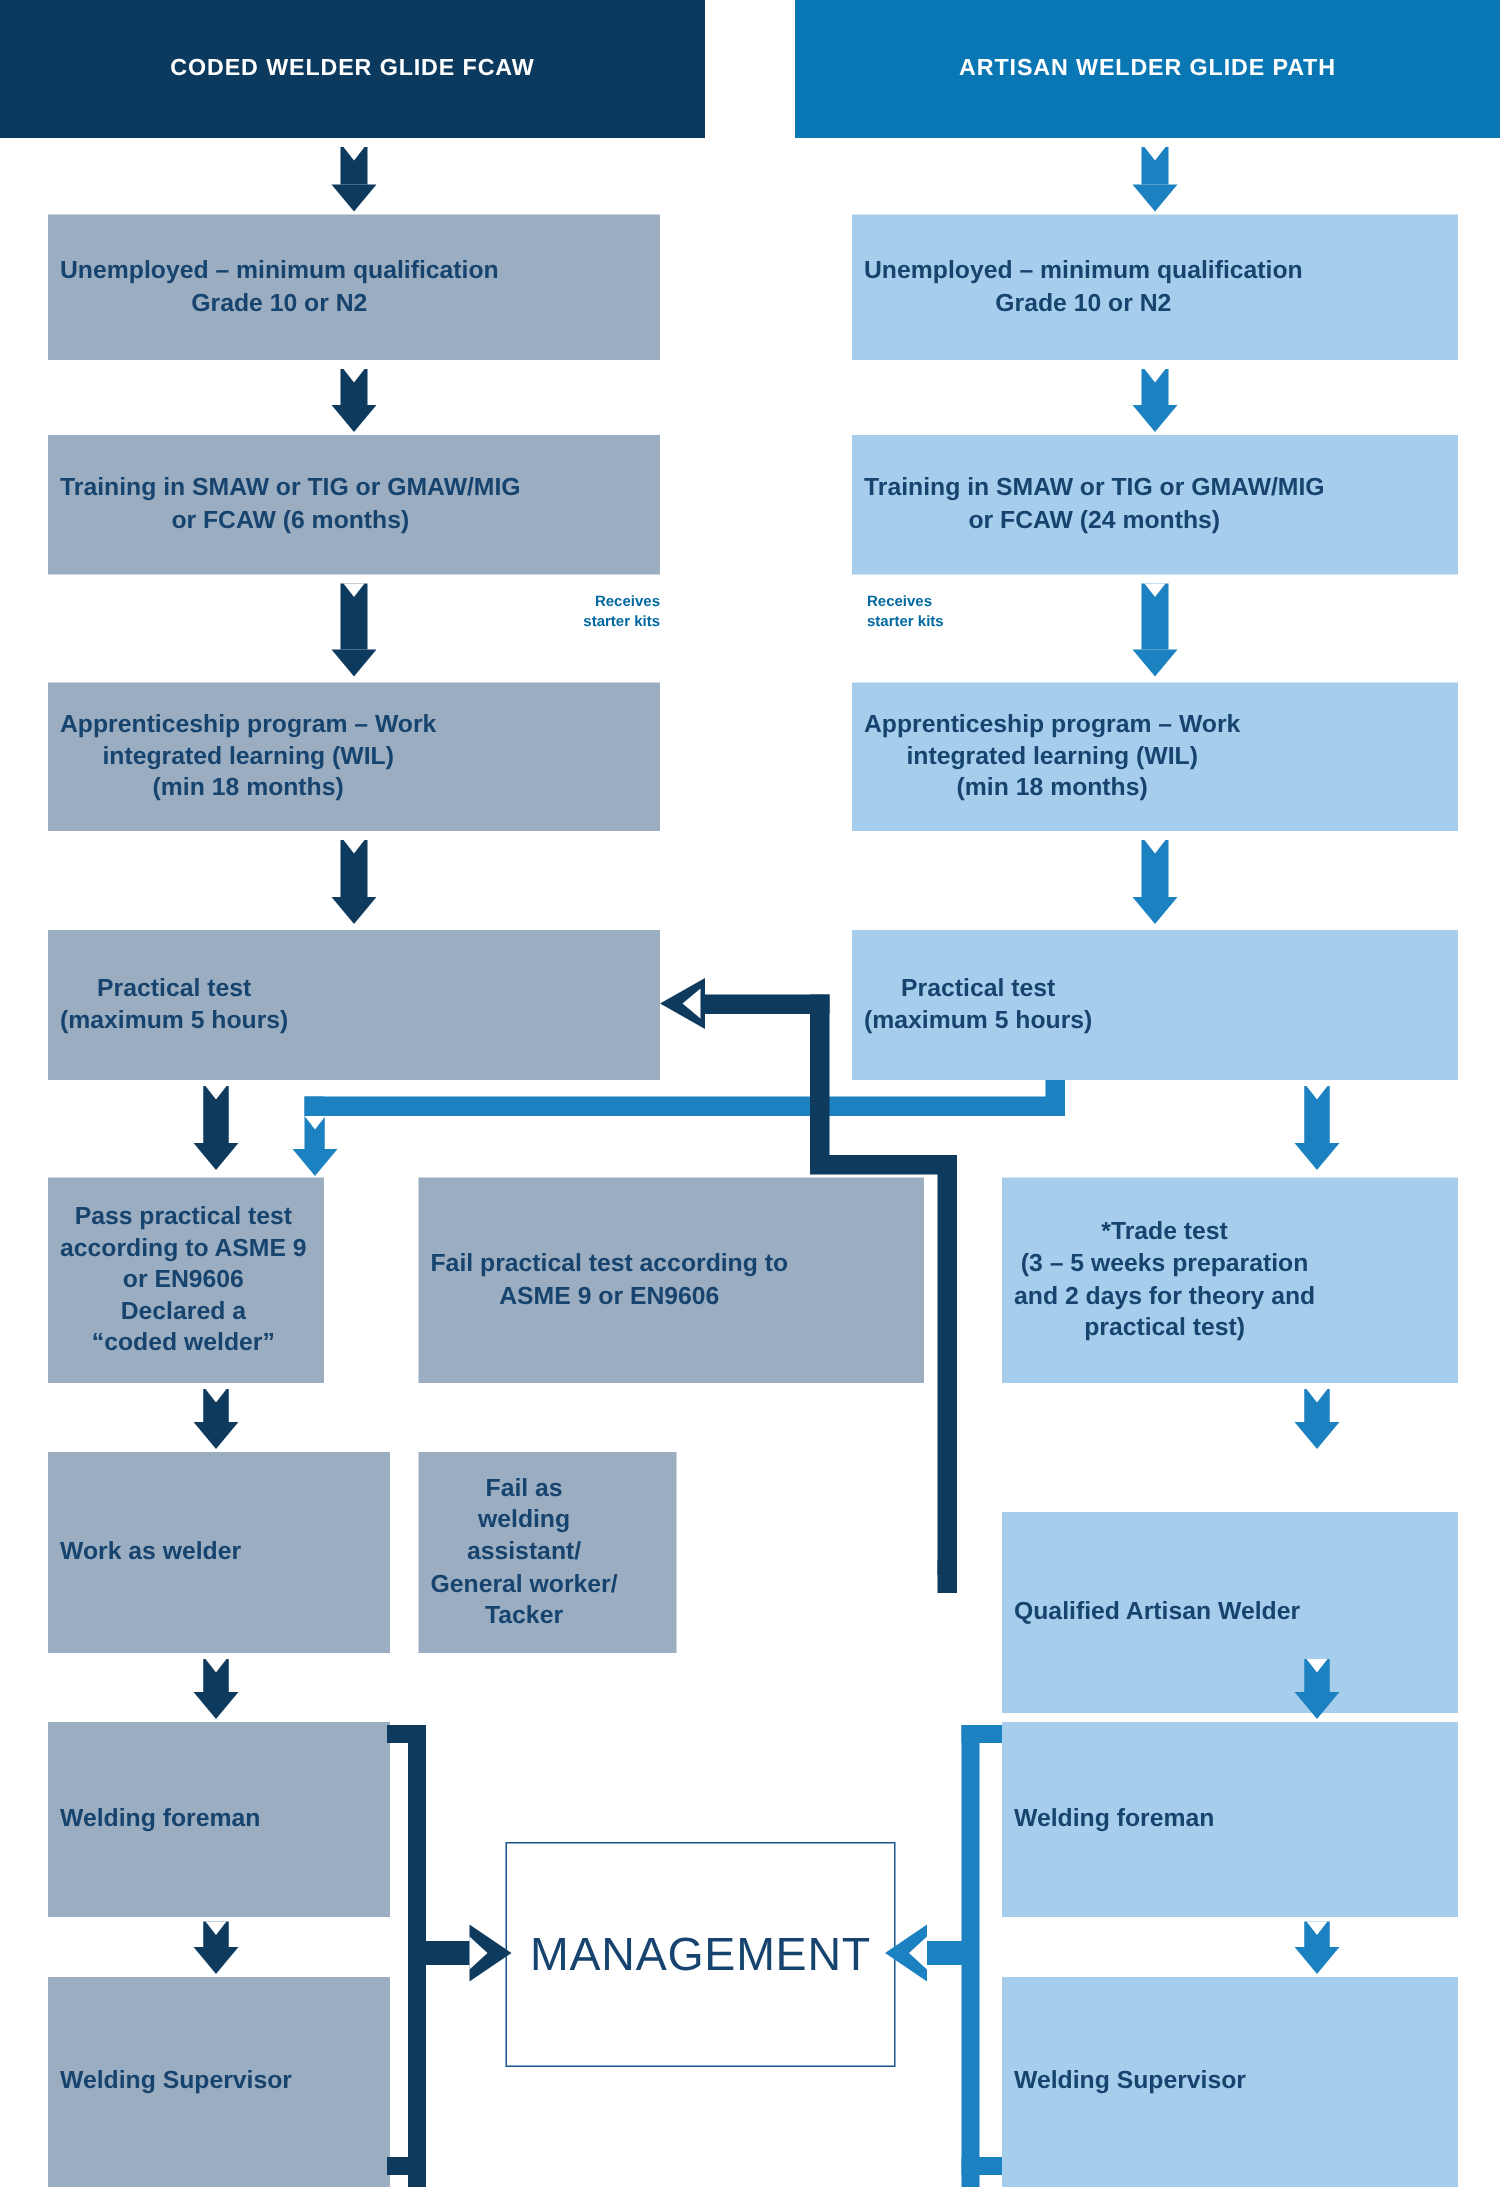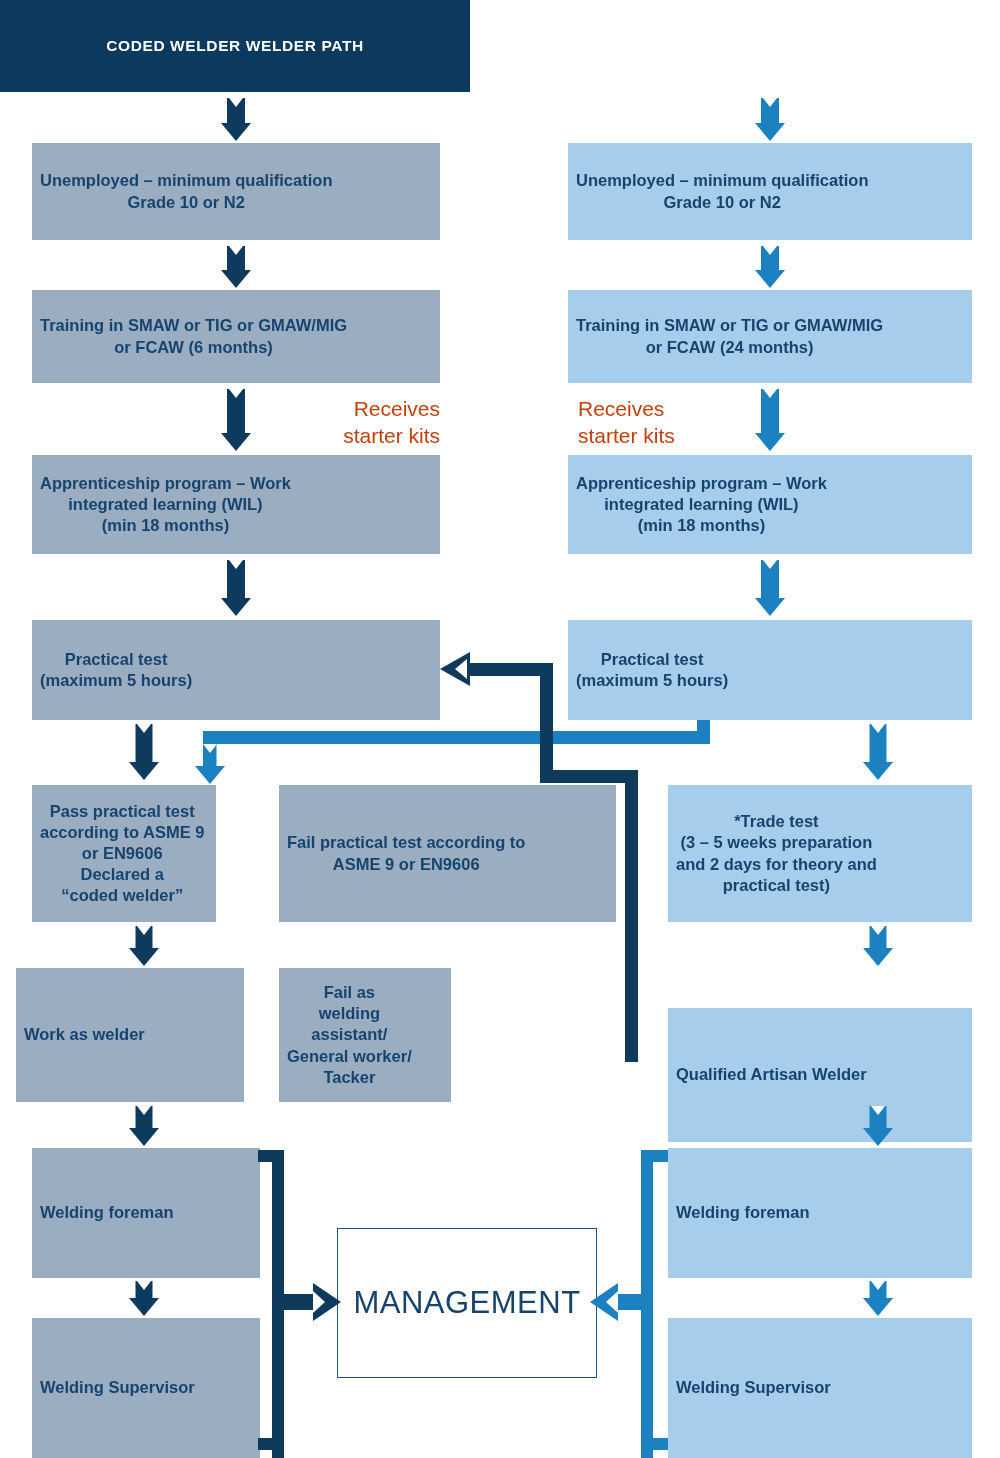--- a/index.html
+++ b/index.html
@@ -15,21 +15,21 @@
        text-align:center;color:#17446E;font-weight:bold;line-height:1.28;
        padding:4px 8px;box-sizing:border-box;}
   .box.g{background:#9AADC1;}
   .box.b{background:#A6CDEC;}
   .box .t{white-space:pre-line;}
 
   .mgmt{position:absolute;border:1.6px solid #17558C;background:#fff;
         display:flex;align-items:center;justify-content:center;
         color:#17446E;font-size:31px;letter-spacing:.5px;}
 
-  .note{position:absolute;color:#c2410c;font-weight:normal;font-size:21px;
+  .note{position:absolute;color:#0369a1;font-weight:bold;font-size:10px;
         line-height:1.3;white-space:pre-line;}
   .note.r{text-align:right;}
   .note.l{text-align:left;}
 
   
   .arr{position:absolute;}
   .arr .stem{position:absolute;left:50%;transform:translateX(-50%);top:0;}
   .arr .head{position:absolute;left:50%;transform:translateX(-50%);bottom:0;
              width:0;height:0;}
   .arr.dk .stem{background:#0E3A5E;}
@@ -46,21 +46,24 @@
   .seg.lt{background:#1B81C0;}
 
   .tri{position:absolute;width:0;height:0;}
 </style>
 </head>
 <body>
 
 <div id="stage">
 
   <div class="hdr dark" style="left:0;top:0;width:470px;height:92px;">
-    <span>CODED WELDER WELDER PATH</span>
+    <span>CODED WELDER GLIDE FCAW</span>
+  </div>
+  <div class="hdr light" style="left:530px;top:0;width:470px;height:92px;">
+    <span>ARTISAN WELDER GLIDE PATH</span>
   </div>
 
   <div class="box g" style="left:32px;top:143px;width:408px;height:97px;font-size:16.5px;">
     <span class="t">Unemployed – minimum qualification
 Grade 10 or N2</span>
   </div>
 
   <div class="box g" style="left:32px;top:290px;width:408px;height:93px;font-size:16.5px;">
     <span class="t">Training in SMAW or TIG or GMAW/MIG
 or FCAW (6 months)</span>
@@ -83,21 +86,21 @@
 or EN9606
 Declared a
 “coded welder”</span>
   </div>
 
   <div class="box g" style="left:279px;top:785px;width:337px;height:137px;font-size:16.5px;">
     <span class="t">Fail practical test according to
 ASME 9 or EN9606</span>
   </div>
 
-  <div class="box g" style="left:16px;top:968px;width:228px;height:134px;font-size:16.5px;">
+  <div class="box g" style="left:32px;top:968px;width:228px;height:134px;font-size:16.5px;">
     <span class="t">Work as welder</span>
   </div>
 
   <div class="box g" style="left:279px;top:968px;width:172px;height:134px;font-size:16.5px;">
     <span class="t">Fail as
 welding
 assistant/
 General worker/
 Tacker</span>
   </div>

